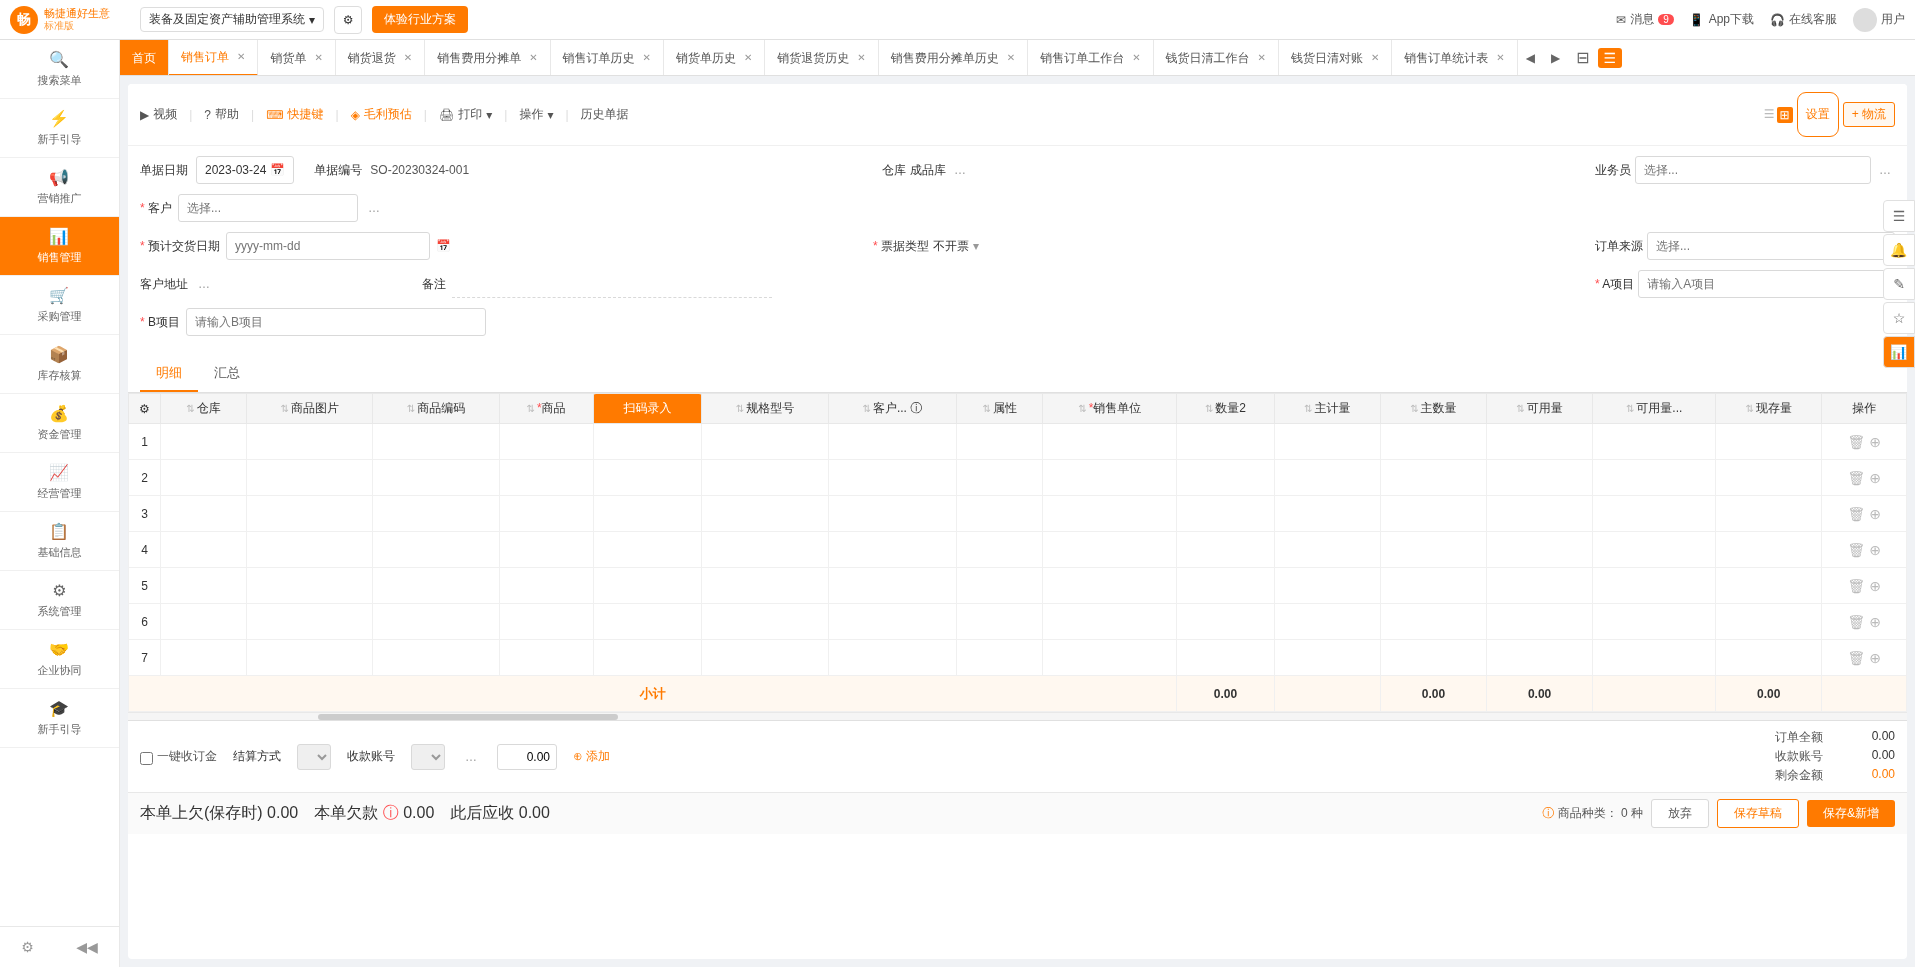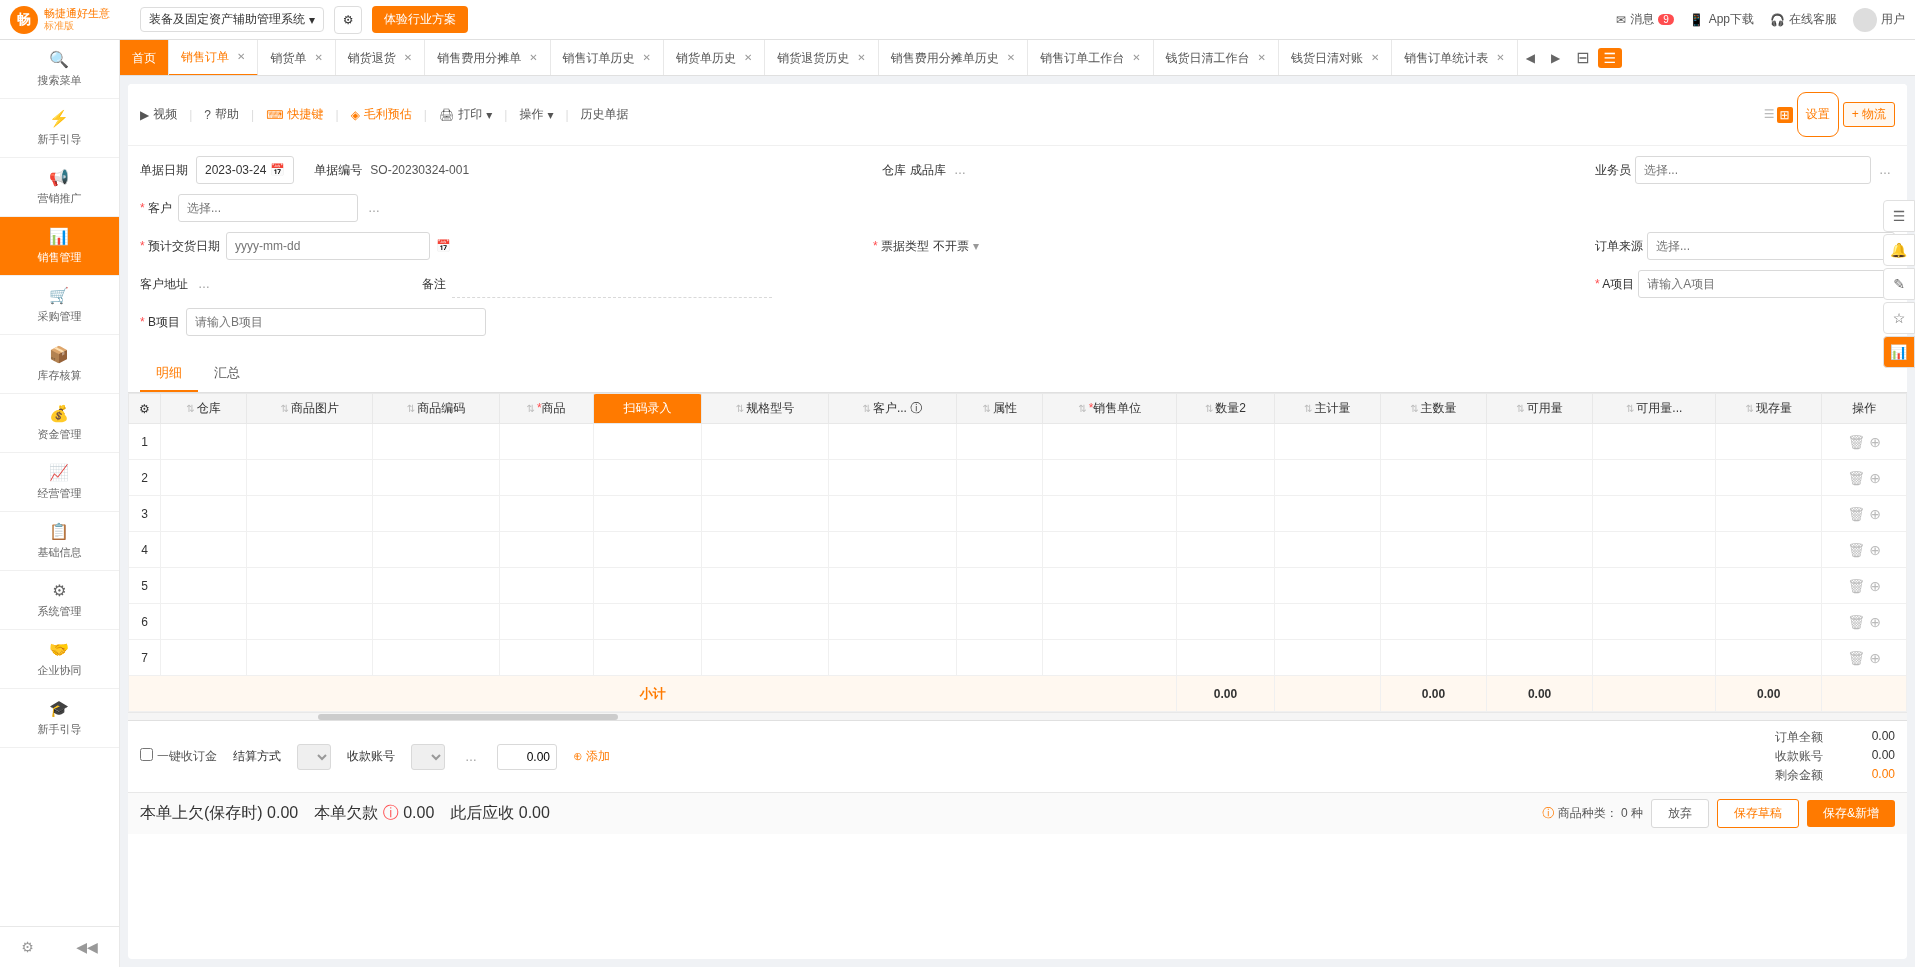--- a/index.html
+++ b/index.html
@@ -185,21 +185,21 @@
     .table-scroll-thumb {
       height: 6px; width: 300px; background: #ccc;
       border-radius: 3px; margin: 1px 0 1px 190px;
     }
 
     
     .bottom-bar {
       background: #fff; border-top: 1px solid #e0e0e0;
       padding: 8px 12px; display: flex; align-items: center; gap: 16px;
     }
-    .checkbox-label { display: flex; align-items: flex-start; gap: 4px; font-size: 12px; color: #555; }
+    .checkbox-label { display: flex; align-items: flex-end; gap: 4px; font-size: 12px; color: #555; }
     .bottom-select {
       border: 1px solid #d9d9d9; border-radius: 3px; padding: 3px 6px;
       font-size: 12px; color: #999; height: 26px;
     }
     .amount-input {
       border: 1px solid #d9d9d9; border-radius: 3px; padding: 3px 6px;
       font-size: 12px; width: 60px; text-align: right; height: 26px;
     }
     .add-btn { color: #ff7a00; cursor: pointer; font-size: 12px; }
 

